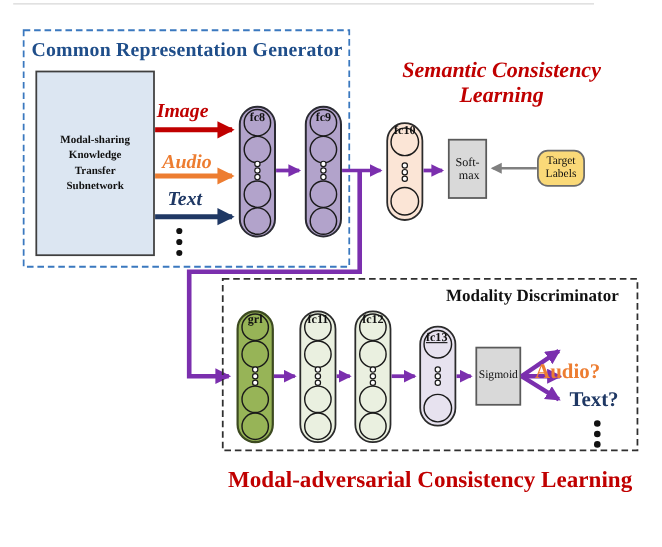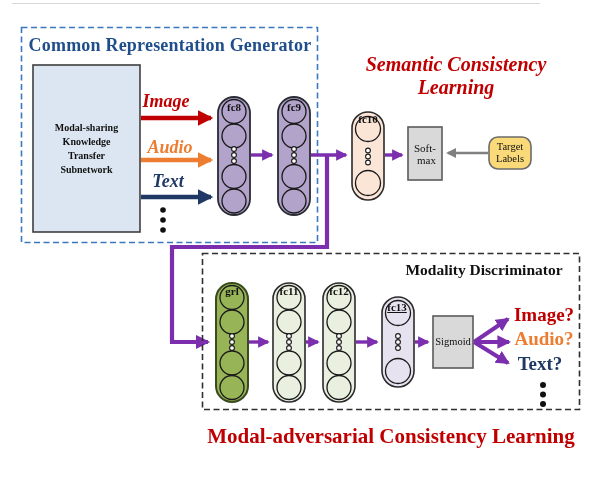--- a/index.html
+++ b/index.html
@@ -226,19 +226,18 @@
 
   <div class="lbl disc-title" style="left:484px;top:270px;">Modality Discriminator</div>
 
   <div class="lbl layer-lbl" style="left:232px;top:271px;">grl</div>
   <div class="lbl layer-lbl" style="left:289px;top:271px;">fc11</div>
   <div class="lbl layer-lbl" style="left:339px;top:271px;">fc12</div>
   <div class="lbl layer-lbl" style="left:397px;top:287px;text-decoration:underline;">fc13</div>
 
   <div class="lbl target-lbl" style="left:453px;top:342px;">Sigmoid</div>
 
-  <div class="lbl out-lbl red" style="left:544px;top:315px;">Image?</div>
-  <div class="lbl out-lbl orange" style="left:544px;top:339px;">Audio?</div>
+  <div class="lbl out-lbl orange" style="left:516px;top:339px;">Audio?</div>
   <div class="lbl out-lbl navy" style="left:540px;top:364px;">Text?</div>
 
   <div class="lbl footer-title" style="left:391px;top:436px;">Modal-adversarial Consistency Learning</div>
 
 </div>
 
 </body></html>

